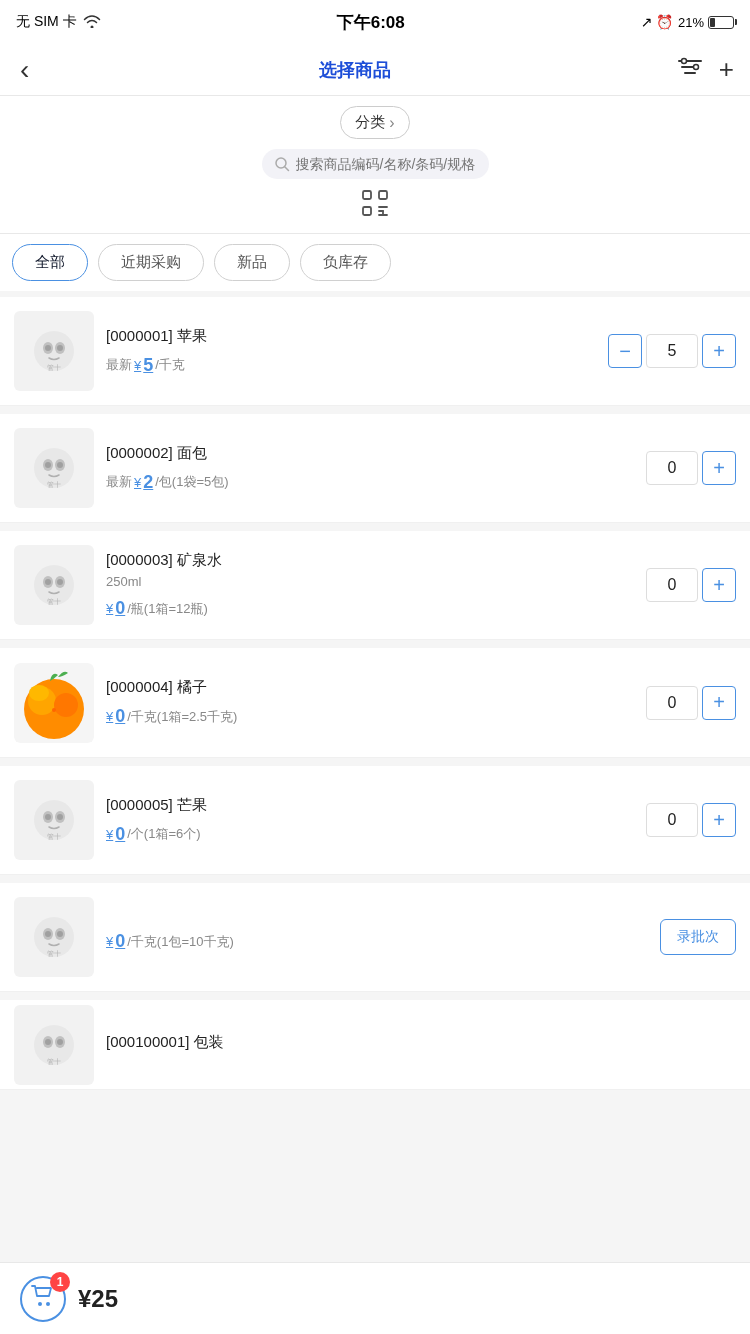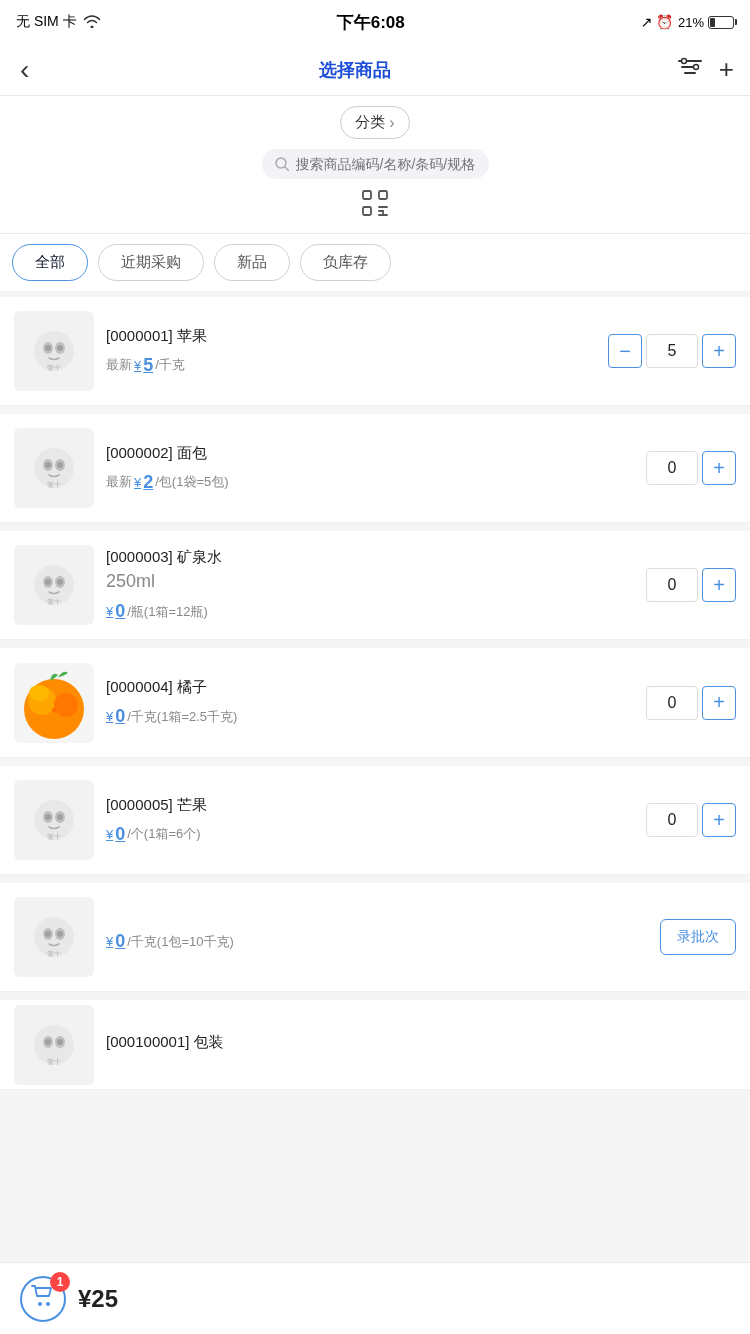--- a/index.html
+++ b/index.html
@@ -182,21 +182,21 @@
       flex: 1;
       min-width: 0;
     }
     .product-name {
       font-size: 15px;
       color: #222;
       font-weight: 500;
       margin-bottom: 4px;
     }
     .product-spec {
-      font-size: 18px;
+      font-size: 13px;
       color: #888;
       margin-bottom: 3px;
     }
     .product-price {
       font-size: 14px;
       color: #666;
       display: flex;
       align-items: center;
       gap: 2px;
       margin-top: 9px;

